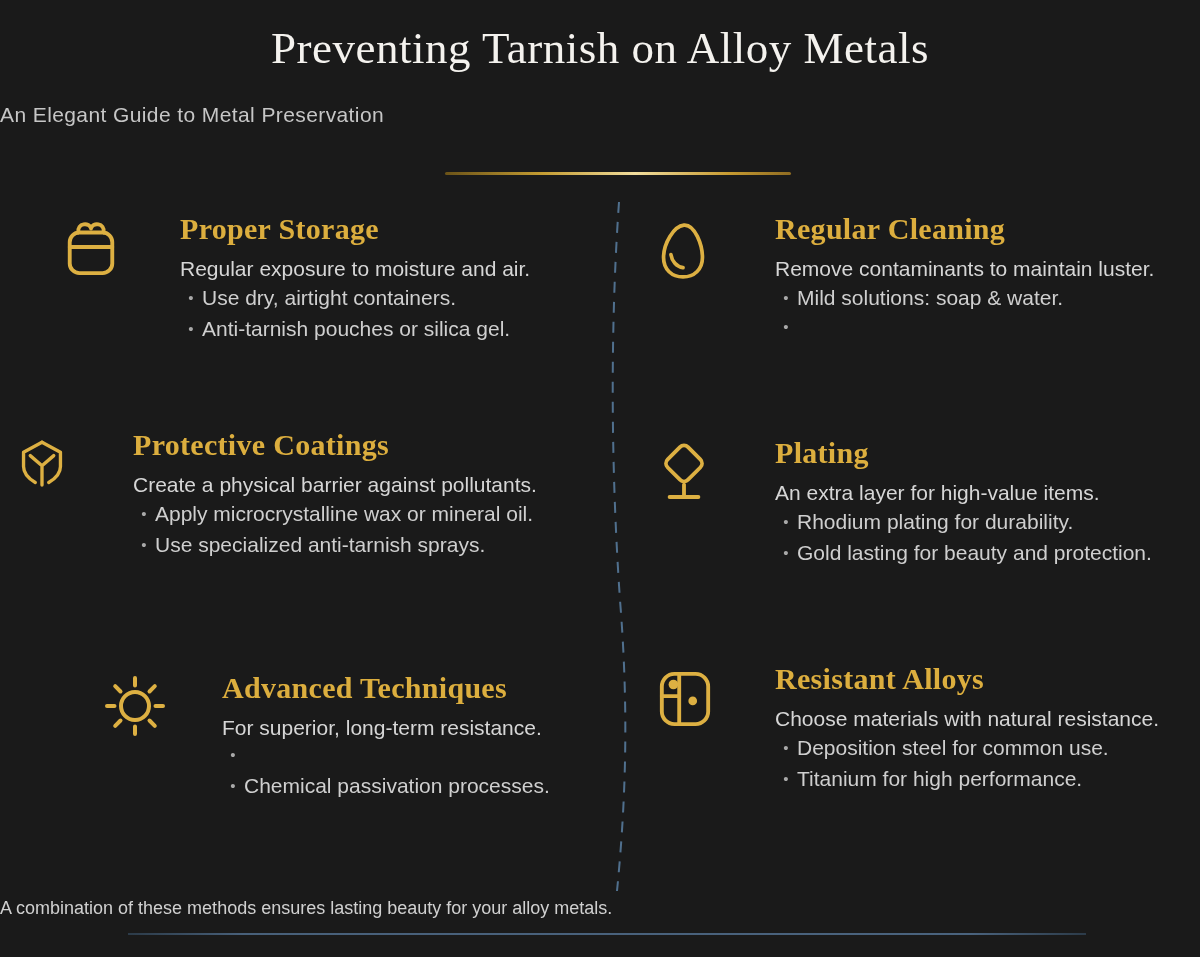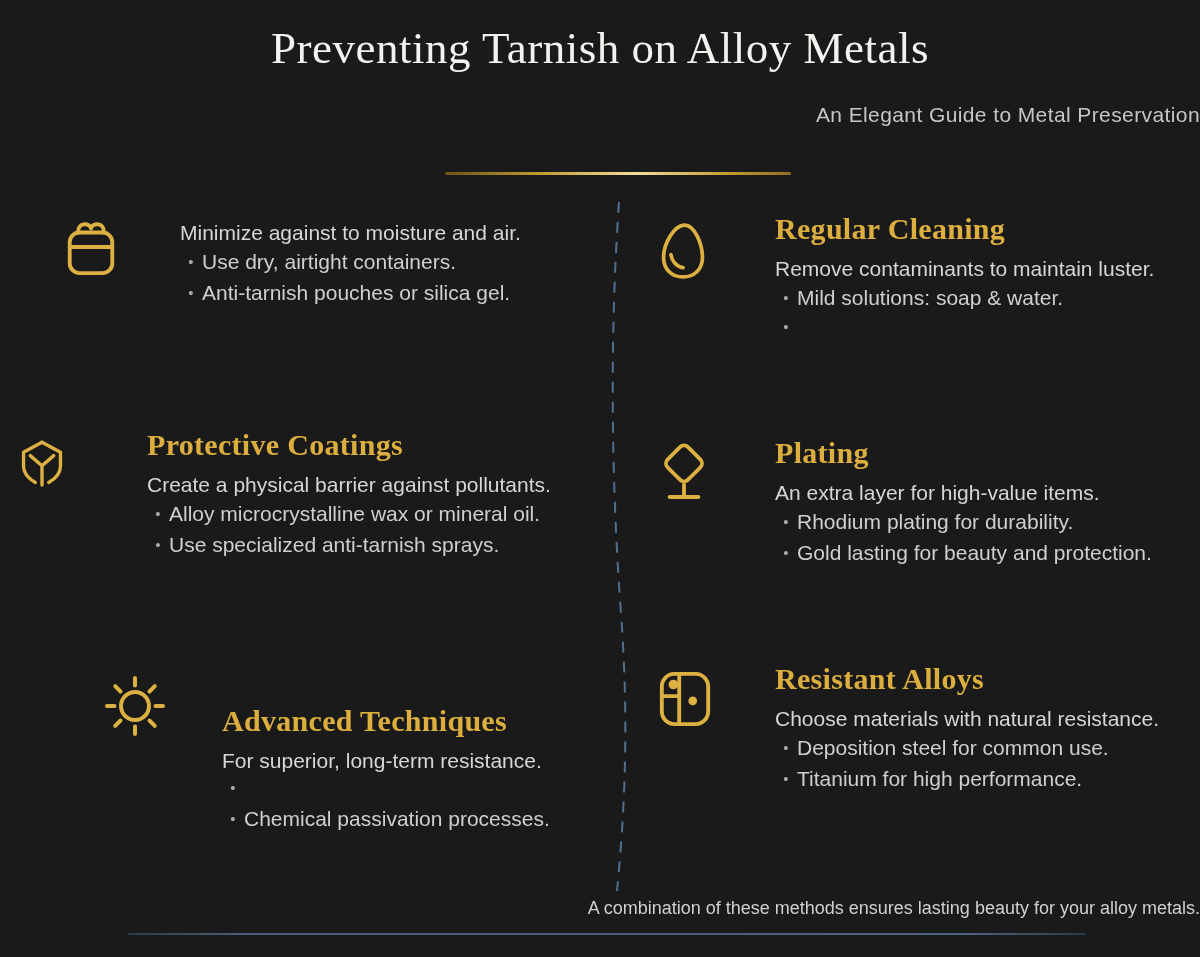--- a/index.html
+++ b/index.html
@@ -6,21 +6,21 @@
   .page{
     position:relative;width:1200px;height:957px;background:#1a1a1a;
     overflow:hidden;font-family:"Liberation Sans",sans-serif;
   }
   .main-title{
     position:absolute;top:22px;left:0;width:1200px;text-align:center;
     font-family:"Liberation Serif",serif;font-weight:400;font-size:45px;
     color:#f4f2ee;letter-spacing:.5px;margin:0;
   }
   .subtitle{
-    position:absolute;top:103px;left:0;width:1200px;text-align:right;
+    position:absolute;top:103px;left:0;width:1200px;text-align:left;
     font-size:21px;color:#c6c6c6;letter-spacing:.4px;margin:0;
   }
   .gold-rule{
     position:absolute;left:445px;top:172px;width:346px;height:3px;border-radius:2px;
     background:linear-gradient(90deg,#6b5318,#c49c32 28%,#f1dd9d 55%,#c79b31 82%,#8f6c22);
   }
   .divider-svg{position:absolute;left:0;top:0;width:1200px;height:957px;pointer-events:none;}
   .section{position:absolute;width:0;height:0;overflow:visible;}
   .icon{position:absolute;display:block;}
   .icon svg{display:block;}
@@ -31,26 +31,26 @@
   }
   .desc{margin:7px 0 0;font-size:21px;line-height:29px;color:#d6d6d6;}
   .bullet{display:flex;align-items:baseline;font-size:21px;line-height:29px;color:#cfcfcf;}
   .dot{
     flex:0 0 auto;width:22px;text-align:center;font-size:15px;color:#a9a9a9;
     transform:translateY(-2px);
   }
   
   .s1{left:62px;top:211px;}  .s1 .icon{left:0;top:6px;}   .s1 .txt{left:118px;}
   .s2{left:656px;top:211px;} .s2 .icon{left:2px;top:9px;} .s2 .txt{left:119px;}
-  .s3{left:16px;top:427px;}  .s3 .icon{left:0;top:6px;}   .s3 .txt{left:117px;margin-left:14px;}
+  .s3{left:16px;top:427px;}  .s3 .icon{left:0;top:6px;}   .s3 .txt{left:117px;}
   .s4{left:658px;top:435px;} .s4 .icon{left:2px;top:5px;} .s4 .txt{left:117px;}
-  .s5{left:103px;top:670px;} .s5 .icon{left:0;top:4px;}   .s5 .txt{left:119px;margin-top:33px;}
+  .s5{left:103px;top:670px;} .s5 .icon{left:0;top:4px;}   .s5 .txt{left:119px;}
   .s6{left:657px;top:661px;} .s6 .icon{left:0;top:7px;}   .s6 .txt{left:118px;}
   .footer-text{
-    position:absolute;top:898px;left:0;width:1200px;text-align:right;
+    position:absolute;top:898px;left:0;width:1200px;text-align:left;
     font-size:18px;color:#d0d0d0;margin:0;
   }
   .footer-line{
     position:absolute;left:128px;top:933px;width:958px;height:2px;
     background:linear-gradient(90deg,#2c3b49,#48607a 12%,#4a637e 88%,#2c3b49);
   }
   .gold-stroke{stroke:#ddb042;fill:none;stroke-width:4;stroke-linecap:round;stroke-linejoin:round;}
   .gold-fill{fill:#ddb042;stroke:none;}
 </style>
 </head>
@@ -68,21 +68,22 @@
 
   <div class="section s1">
     <span class="icon">
       <svg width="58" height="58" viewBox="0 0 60 60">
         <path class="gold-stroke" d="M17,16 C15,6 29,5 30,12 C31,5 45,6 43,16"></path>
         <rect class="gold-stroke" x="8" y="16" width="44" height="42" rx="10"></rect>
         <line class="gold-stroke" x1="8" y1="31" x2="52" y2="31"></line>
       </svg>
     </span>
     <div class="txt">
-      <p class="desc">Minimize against to moisture and air.</p>
+      <h3 class="sec-title">Proper Storage</h3>
+      <p class="desc">Regular exposure to moisture and air.</p>
       <div class="bullet">
         <span class="dot">•</span>
         <span>Use dry, airtight containers.</span>
       </div>
       <div class="bullet">
         <span class="dot">•</span>
         <span>Anti-tarnish pouches or silica gel.</span>
       </div>
     </div>
   </div>
@@ -113,21 +114,21 @@
         <path class="gold-stroke" d="M31,5 L53,17 L53,34 C53,43 46,49 39,53"></path>
         <path class="gold-stroke" d="M31,5 L9,17 L9,34 C9,43 16,49 23,53"></path>
         <path class="gold-stroke" d="M31,56 L31,33 L17,21 M31,33 L45,21"></path>
       </svg>
     </span>
     <div class="txt">
       <h3 class="sec-title">Protective Coatings</h3>
       <p class="desc">Create a physical barrier against pollutants.</p>
       <div class="bullet">
         <span class="dot">•</span>
-        <span>Alloy microcrystalline wax or mineral oil.</span>
+        <span>Apply microcrystalline wax or mineral oil.</span>
       </div>
       <div class="bullet">
         <span class="dot">•</span>
         <span>Use specialized anti-tarnish sprays.</span>
       </div>
     </div>
   </div>
 
   <div class="section s4">
     <span class="icon">

